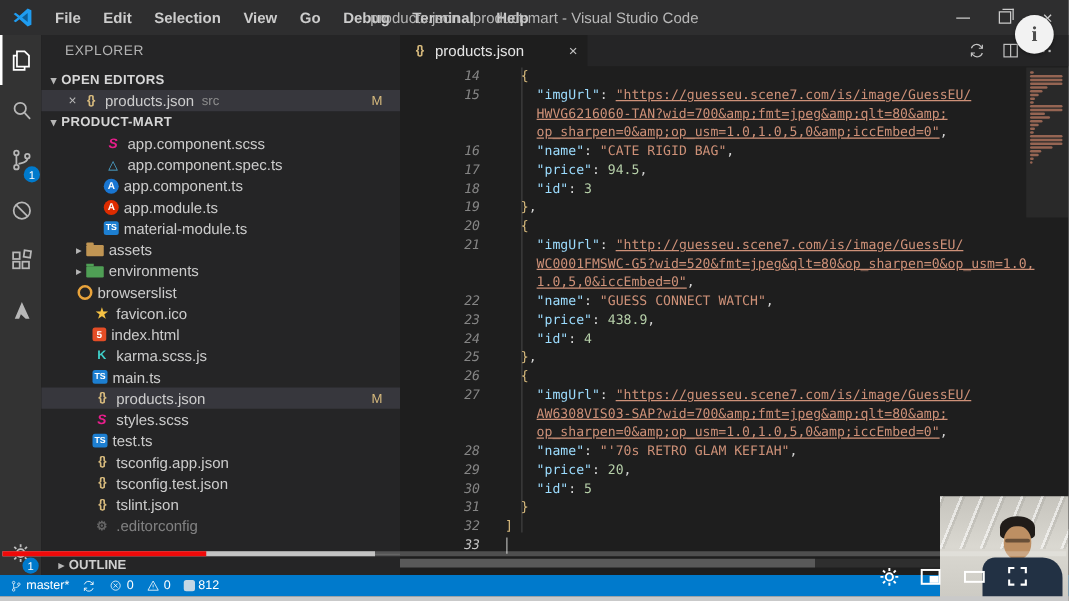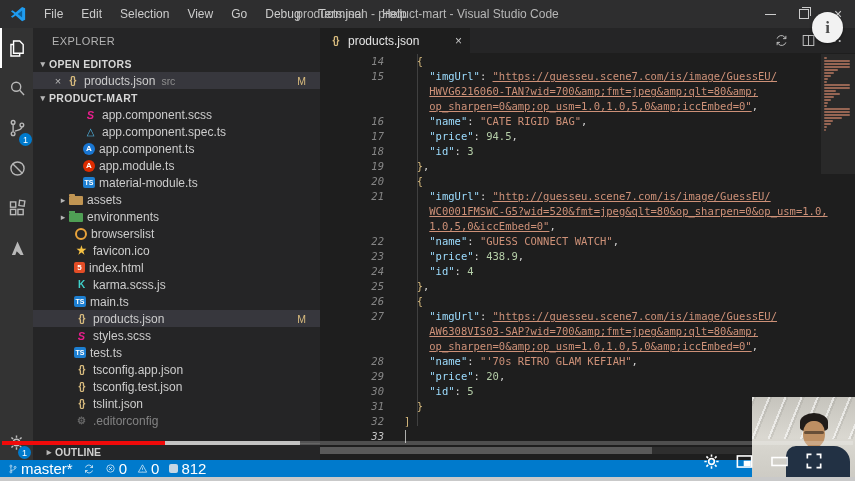--- a/index.html
+++ b/index.html
@@ -1,21 +1,21 @@
 <!DOCTYPE html>
 <html><head>
 <meta charset="utf-8">
 <style>
   html,body{margin:0;padding:0;background:#ffffff;font-family:"Liberation Sans",sans-serif;}
   .frame{position:relative;width:855px;height:481px;background:#1e1e1e;overflow:hidden;}
 
   
   .titlebar{position:absolute;top:0;left:0;right:0;height:28px;background:#2e2e2f;display:flex;align-items:center;z-index:5;}
   .logo{width:18px;height:18px;margin:0 8px 0 9px;flex:none;}
-  .menubar{display:flex;align-items:flex-end;}
+  .menubar{display:flex;align-items:flex-end;font-weight:bold;}
   .menu-item{color:#cccccc;font-size:12px;padding:0 9px;cursor:default;}
   .title-center{position:absolute;left:50%;transform:translateX(-50%);color:#b7b7b7;font-size:12px;white-space:nowrap;}
   .win-controls{position:absolute;right:0;top:0;height:28px;display:flex;align-items:center;}
   .win-btn{width:34px;height:28px;display:flex;align-items:center;justify-content:center;color:#cccccc;}
   .wb-min{width:11px;height:1px;background:#ccc;}
   .wb-restore{width:8px;height:8px;border:1px solid #ccc;position:relative;}
   .wb-restore:before{content:"";position:absolute;left:2px;top:-3px;width:8px;height:8px;border:1px solid #ccc;border-left:none;border-bottom:none;}
   .wb-close{font-size:14px;line-height:14px;}
 
   
@@ -86,21 +86,21 @@
   .tk-brk{color:#d7ba7d;}
   .indent-guide{position:absolute;left:97px;top:26px;height:372px;width:1px;background:#404040;}
   .cursor{position:absolute;left:85px;top:402px;width:1px;height:13px;background:#aeafad;}
   .minimap{position:absolute;top:29px;right:3px;width:28px;z-index:2;}
   .minimap .mm{height:2px;margin-bottom:1px;background:#a9705a;opacity:.85;border-radius:1px;}
   .mm-slider{position:absolute;top:26px;right:0;width:34px;height:120px;background:rgba(121,121,121,.12);}
   .hscroll{position:absolute;top:419px;left:0;right:0;height:7px;background:rgba(121,121,121,.18);}
   .hscroll .slider{width:62%;height:100%;background:rgba(170,170,170,.35);}
 
   
-  .statusbar{position:absolute;left:0;right:0;bottom:4px;height:17px;background:#007acc;color:#ffffff;display:flex;align-items:center;font-size:15px;z-index:4;}
+  .statusbar{position:absolute;left:0;right:0;bottom:4px;height:17px;background:#007acc;color:#ffffff;display:flex;align-items:center;font-size:10px;z-index:4;}
   .sb-left{display:flex;align-items:center;gap:10px;padding-left:8px;}
   .sb-right{margin-left:auto;display:flex;align-items:center;gap:14px;padding-right:112px;}
   .sb-item{display:flex;align-items:center;gap:3px;white-space:nowrap;}
   .statusbar svg{stroke:#fff;fill:none;stroke-width:1.4;}
   .ext-chip{width:9px;height:9px;background:#e8e8e8;border-radius:2px;opacity:.85;}
 
   .video-edge{position:absolute;bottom:0;left:0;right:0;height:4px;background:#c9c9c9;z-index:90;}
 
   
   .yt-progress{position:absolute;top:441px;left:2px;right:2px;height:4px;z-index:60;}
@@ -254,21 +254,21 @@
           <div class="file-row" style="padding-left: 24px;">
             <span class="chev">▸</span>
             <span class="fi fi-folder"></span>
             <span class="fname">assets</span>
           </div>
           <div class="file-row" style="padding-left: 24px;">
             <span class="chev">▸</span>
             <span class="fi fi-folder-green"></span>
             <span class="fname">environments</span>
           </div>
-          <div class="file-row" style="padding-left: 42px;">
+          <div class="file-row" style="padding-left: 29px;">
             <span class="fi fi-ring"></span>
             <span class="fname">browserslist</span>
           </div>
           <div class="file-row" style="padding-left: 41px;">
             <span class="fi fi-star">★</span>
             <span class="fname">favicon.ico</span>
           </div>
           <div class="file-row" style="padding-left: 41px;">
             <span class="fi fi-html">5</span>
             <span class="fname">index.html</span>

